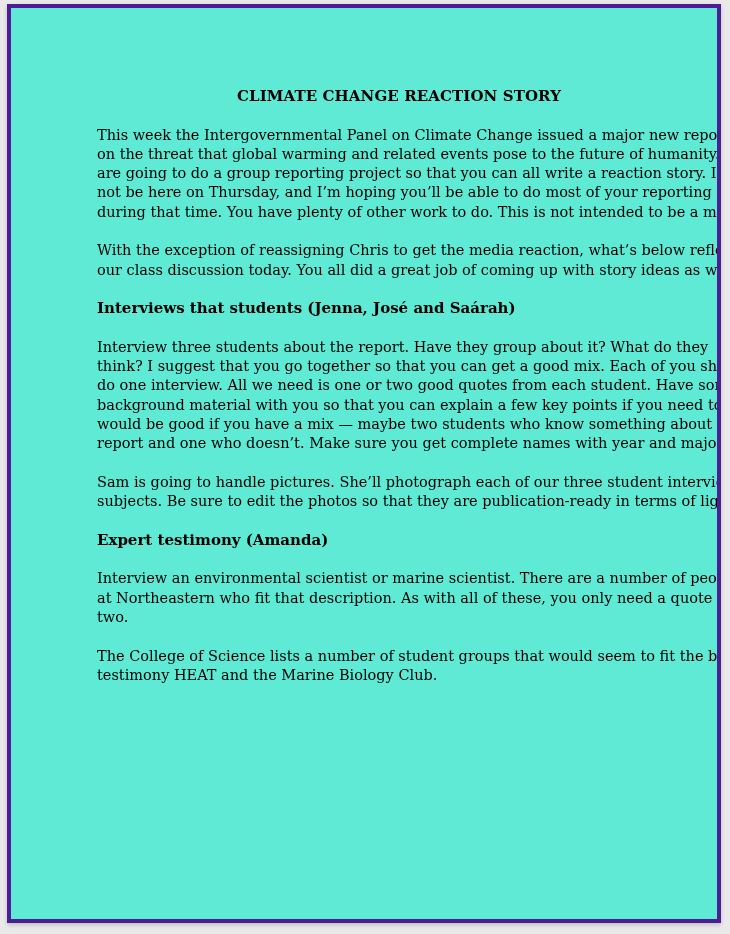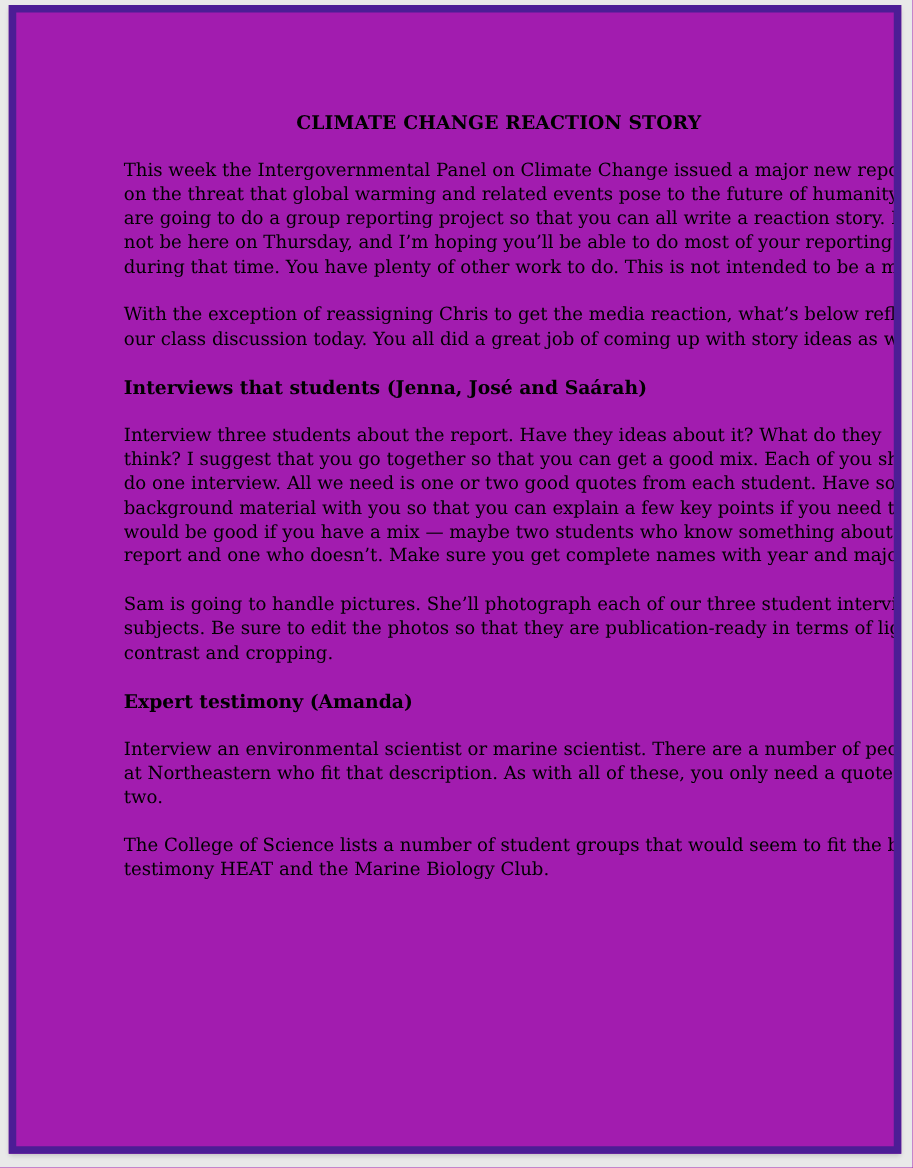--- a/index.html
+++ b/index.html
@@ -13,22 +13,22 @@
     position: relative;
     font-family: "DejaVu Serif", serif;
     overflow: hidden;
   }
   .paper {
     position: absolute;
     left: 7px;
     top: 4px;
     width: 714px;
     height: 919px;
-    background: #a21caf;
-    border: 6px solid #4c1d95;
+    background: #5eead4;
+    border: 4px solid #4c1d95;
     box-sizing: border-box;
     box-shadow: 0 2px 4px rgba(0,0,0,0.18);
     overflow: hidden;
     padding: 79px 16px 40px 86px;
     color: #000000;
   }
   .block {
     margin: 0 0 19.3px 0;
   }
   .block:last-child {
@@ -68,31 +68,30 @@
         <div class="line">during that time. You have plenty of other work to do. This is not intended to be a major</div>
       </div>
       <div class="block paragraph">
         <div class="line">With the exception of reassigning Chris to get the media reaction, what’s below reflects</div>
         <div class="line">our class discussion today. You all did a great job of coming up with story ideas as well</div>
       </div>
       <div class="block heading">
         <div class="line">Interviews that students (Jenna, José and Saárah)</div>
       </div>
       <div class="block paragraph">
-        <div class="line">Interview three students about the report. Have they ideas about it? What do they</div>
+        <div class="line">Interview three students about the report. Have they group about it? What do they</div>
         <div class="line">think? I suggest that you go together so that you can get a good mix. Each of you should</div>
         <div class="line">do one interview. All we need is one or two good quotes from each student. Have some</div>
         <div class="line">background material with you so that you can explain a few key points if you need to. It</div>
         <div class="line">would be good if you have a mix — maybe two students who know something about the</div>
         <div class="line">report and one who doesn’t. Make sure you get complete names with year and major.</div>
       </div>
       <div class="block paragraph">
         <div class="line">Sam is going to handle pictures. She’ll photograph each of our three student interview</div>
         <div class="line">subjects. Be sure to edit the photos so that they are publication-ready in terms of light,</div>
-        <div class="line">contrast and cropping.</div>
       </div>
       <div class="block heading">
         <div class="line">Expert testimony (Amanda)</div>
       </div>
       <div class="block paragraph">
         <div class="line">Interview an environmental scientist or marine scientist. There are a number of people</div>
         <div class="line">at Northeastern who fit that description. As with all of these, you only need a quote or</div>
         <div class="line">two.</div>
       </div>
       <div class="block paragraph">

